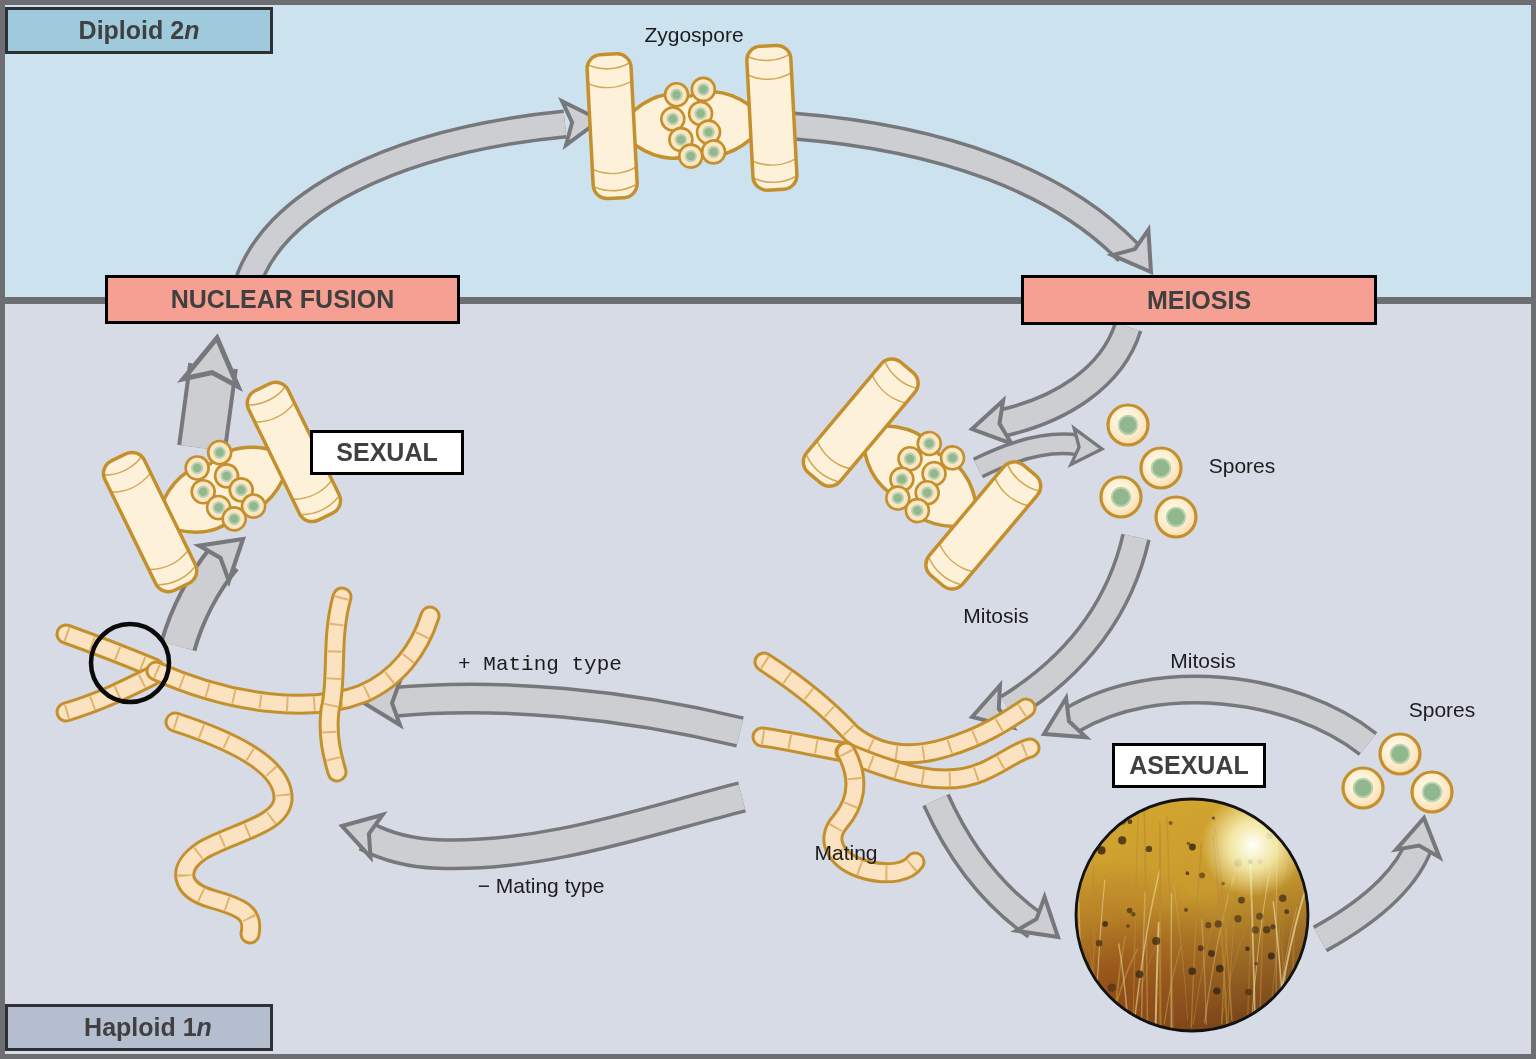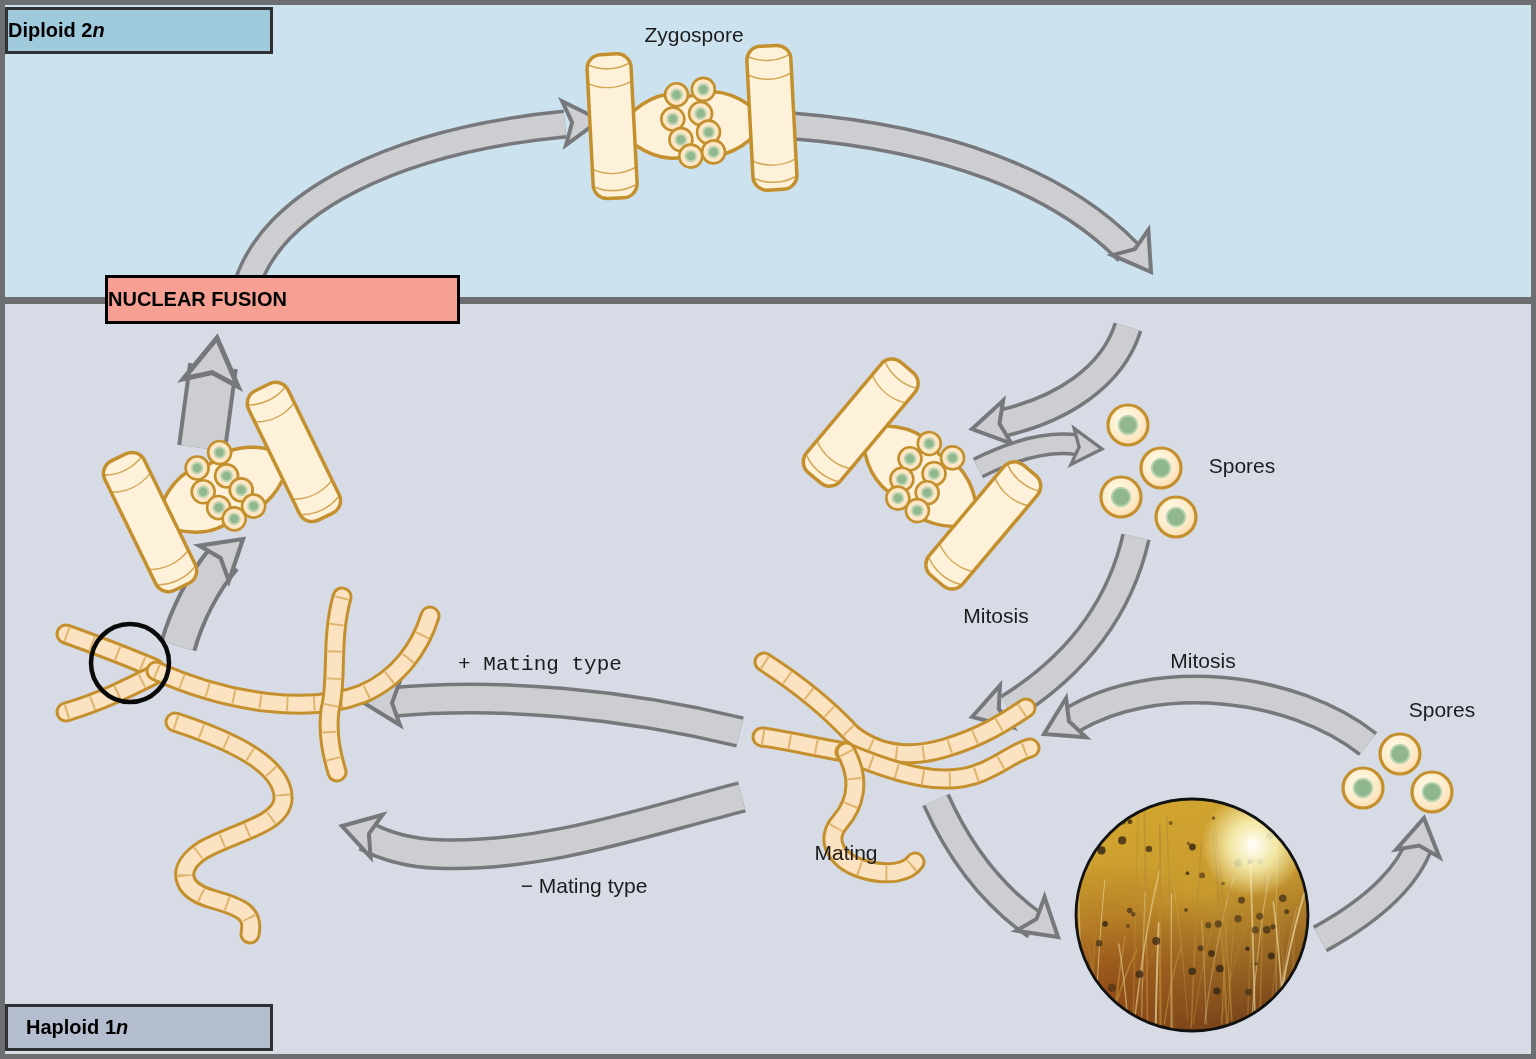--- a/index.html
+++ b/index.html
@@ -12,22 +12,22 @@
   .nuc{fill:var(--cell-green);stroke:var(--cell-green-ring);stroke-width:2;}
   .shaft-o{stroke:var(--arrow-stroke);fill:none;stroke-linecap:butt;}
   .shaft-i{stroke:var(--arrow-fill);fill:none;stroke-linecap:butt;}
   .ahead{fill:var(--arrow-fill);stroke:var(--arrow-stroke);stroke-width:4;stroke-linejoin:miter;}
   .hy-o{stroke:var(--tube-stroke);fill:none;stroke-width:21;stroke-linecap:round;}
   .hy-i{stroke:var(--hypha-fill);fill:none;stroke-width:15;stroke-linecap:round;}
   .hy-t{stroke:var(--tube-stroke);fill:none;stroke-width:14;stroke-dasharray:2 25;opacity:.55;stroke-linecap:butt;}
   .spore-body{fill:url(#gradSpore);stroke:var(--tube-stroke);stroke-width:3.2;}
   
   .lbl{position:absolute;transform:translate(-50%,-50%);color:var(--text);font-size:21px;white-space:nowrap;}
-  .boxlbl{position:absolute;display:flex;align-items:center;
-          font-weight:bold;font-size:20px;color:#000000;box-sizing:border-box;white-space:nowrap;}
+  .boxlbl{position:absolute;display:flex;align-items:center;justify-content:center;
+          font-weight:bold;font-size:25px;color:#404040;box-sizing:border-box;white-space:nowrap;}
   .region{border:3px solid #2f3033;}
   .stagebox{background:var(--box-stage);border:3px solid #000;margin-left:48px;}
   .modebox{background:var(--box-mode);border:3px solid #000;}
   .boxlbl i{font-style:italic;}
 </style>
 </head>
 <body>
 
 <div class="stage">
 
@@ -312,24 +312,27 @@
 <div class="boxlbl region" style="left:5px;top:7px;width:268px;height:47px;background:var(--box-diploid);">
   <span>Diploid 2</span>
       <i>n</i>
 </div>
 <div class="boxlbl region" style="left:5px;top:1004px;width:268px;height:47px;background:var(--box-haploid);padding-left:18px;">
   <span>Haploid 1</span>
       <i>n</i>
 </div>
 
 <div class="boxlbl stagebox" style="left:57px;top:275px;width:355px;height:49px;">NUCLEAR FUSION</div>
-
+<div class="boxlbl stagebox" style="left:973px;top:275px;width:356px;height:50px;">MEIOSIS</div>
+
+<div class="boxlbl modebox" style="left:310px;top:430px;width:154px;height:45px;">SEXUAL</div>
+<div class="boxlbl modebox" style="left:1112px;top:743px;width:154px;height:45px;">ASEXUAL</div>
 
 <div class="lbl" style="left:694px;top:35px;">Zygospore</div>
 <div class="lbl" style="left:1242px;top:466px;">Spores</div>
 <div class="lbl" style="left:996px;top:616px;">Mitosis</div>
 <div class="lbl" style="left:1203px;top:661px;">Mitosis</div>
 <div class="lbl" style="left:540px;top:664px;font-family:Liberation Mono, monospace;">+ Mating type</div>
-<div class="lbl" style="left:541px;top:886px;margin-left:43px;">− Mating type</div>
+<div class="lbl" style="left:541px;top:886px;">− Mating type</div>
 <div class="lbl" style="left:846px;top:853px;">Mating</div>
 <div class="lbl" style="left:1442px;top:710px;">Spores</div>
 
 </div>
 
 </body></html>

